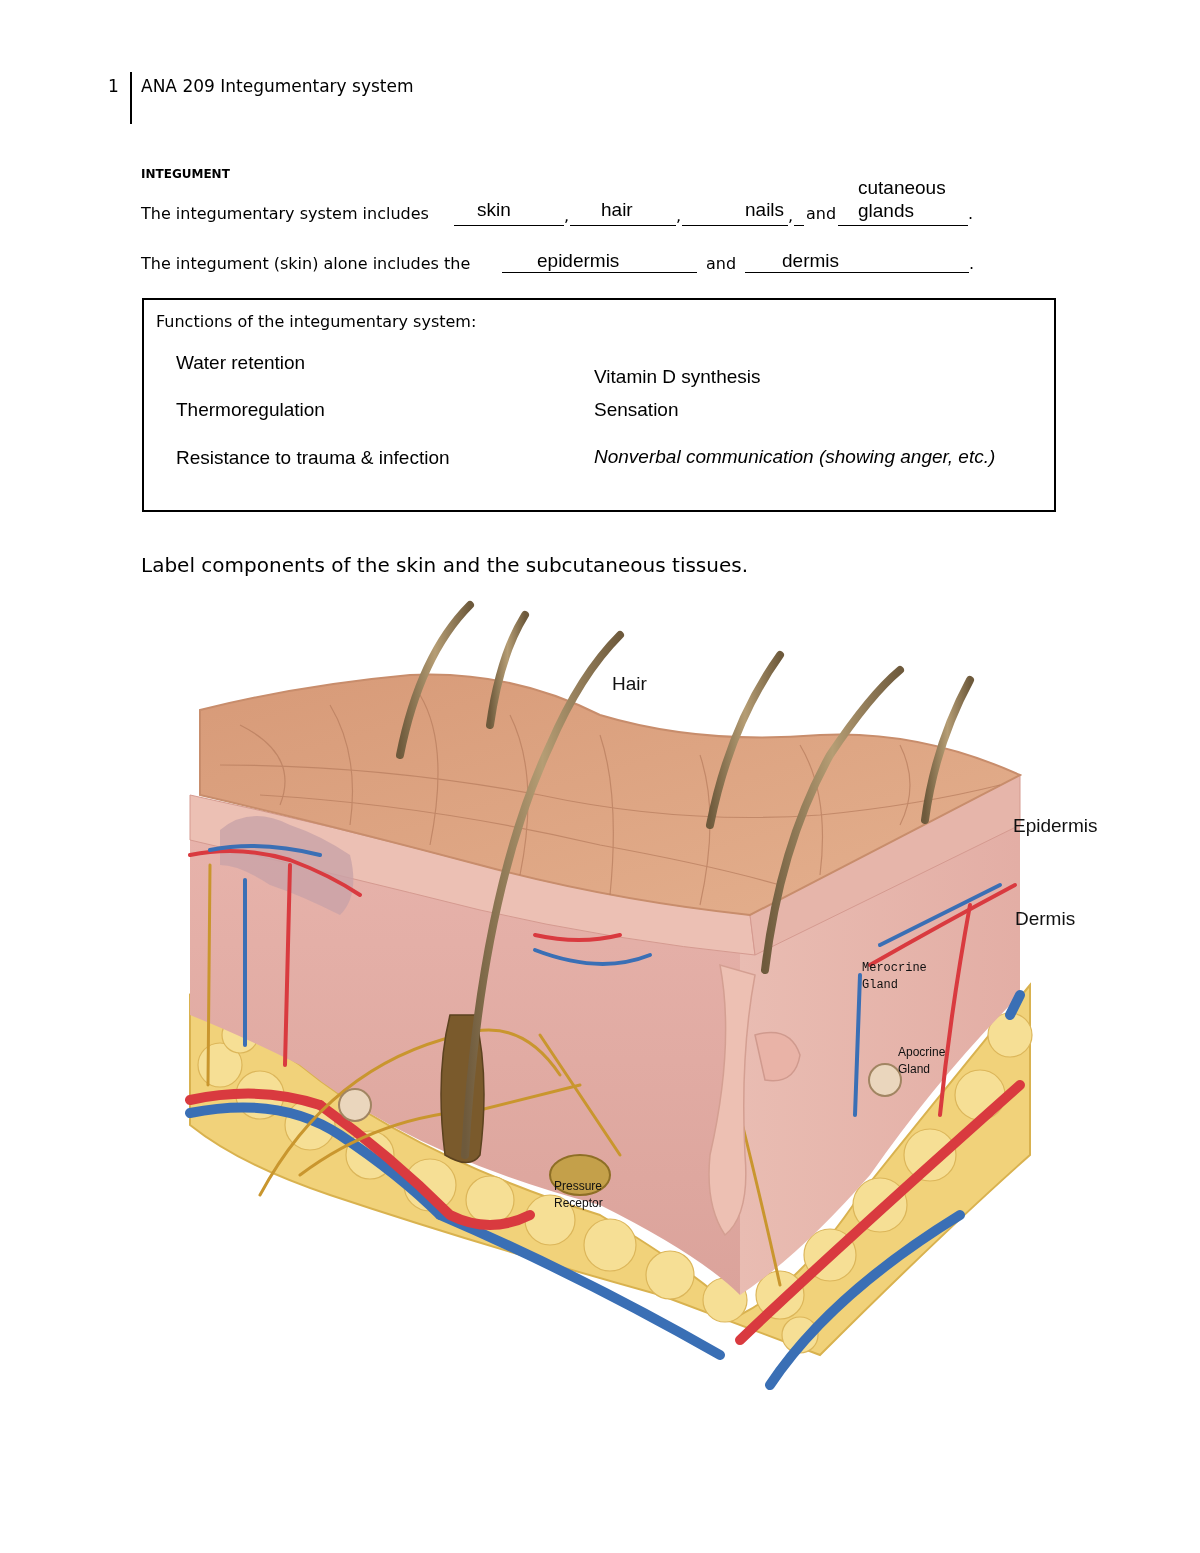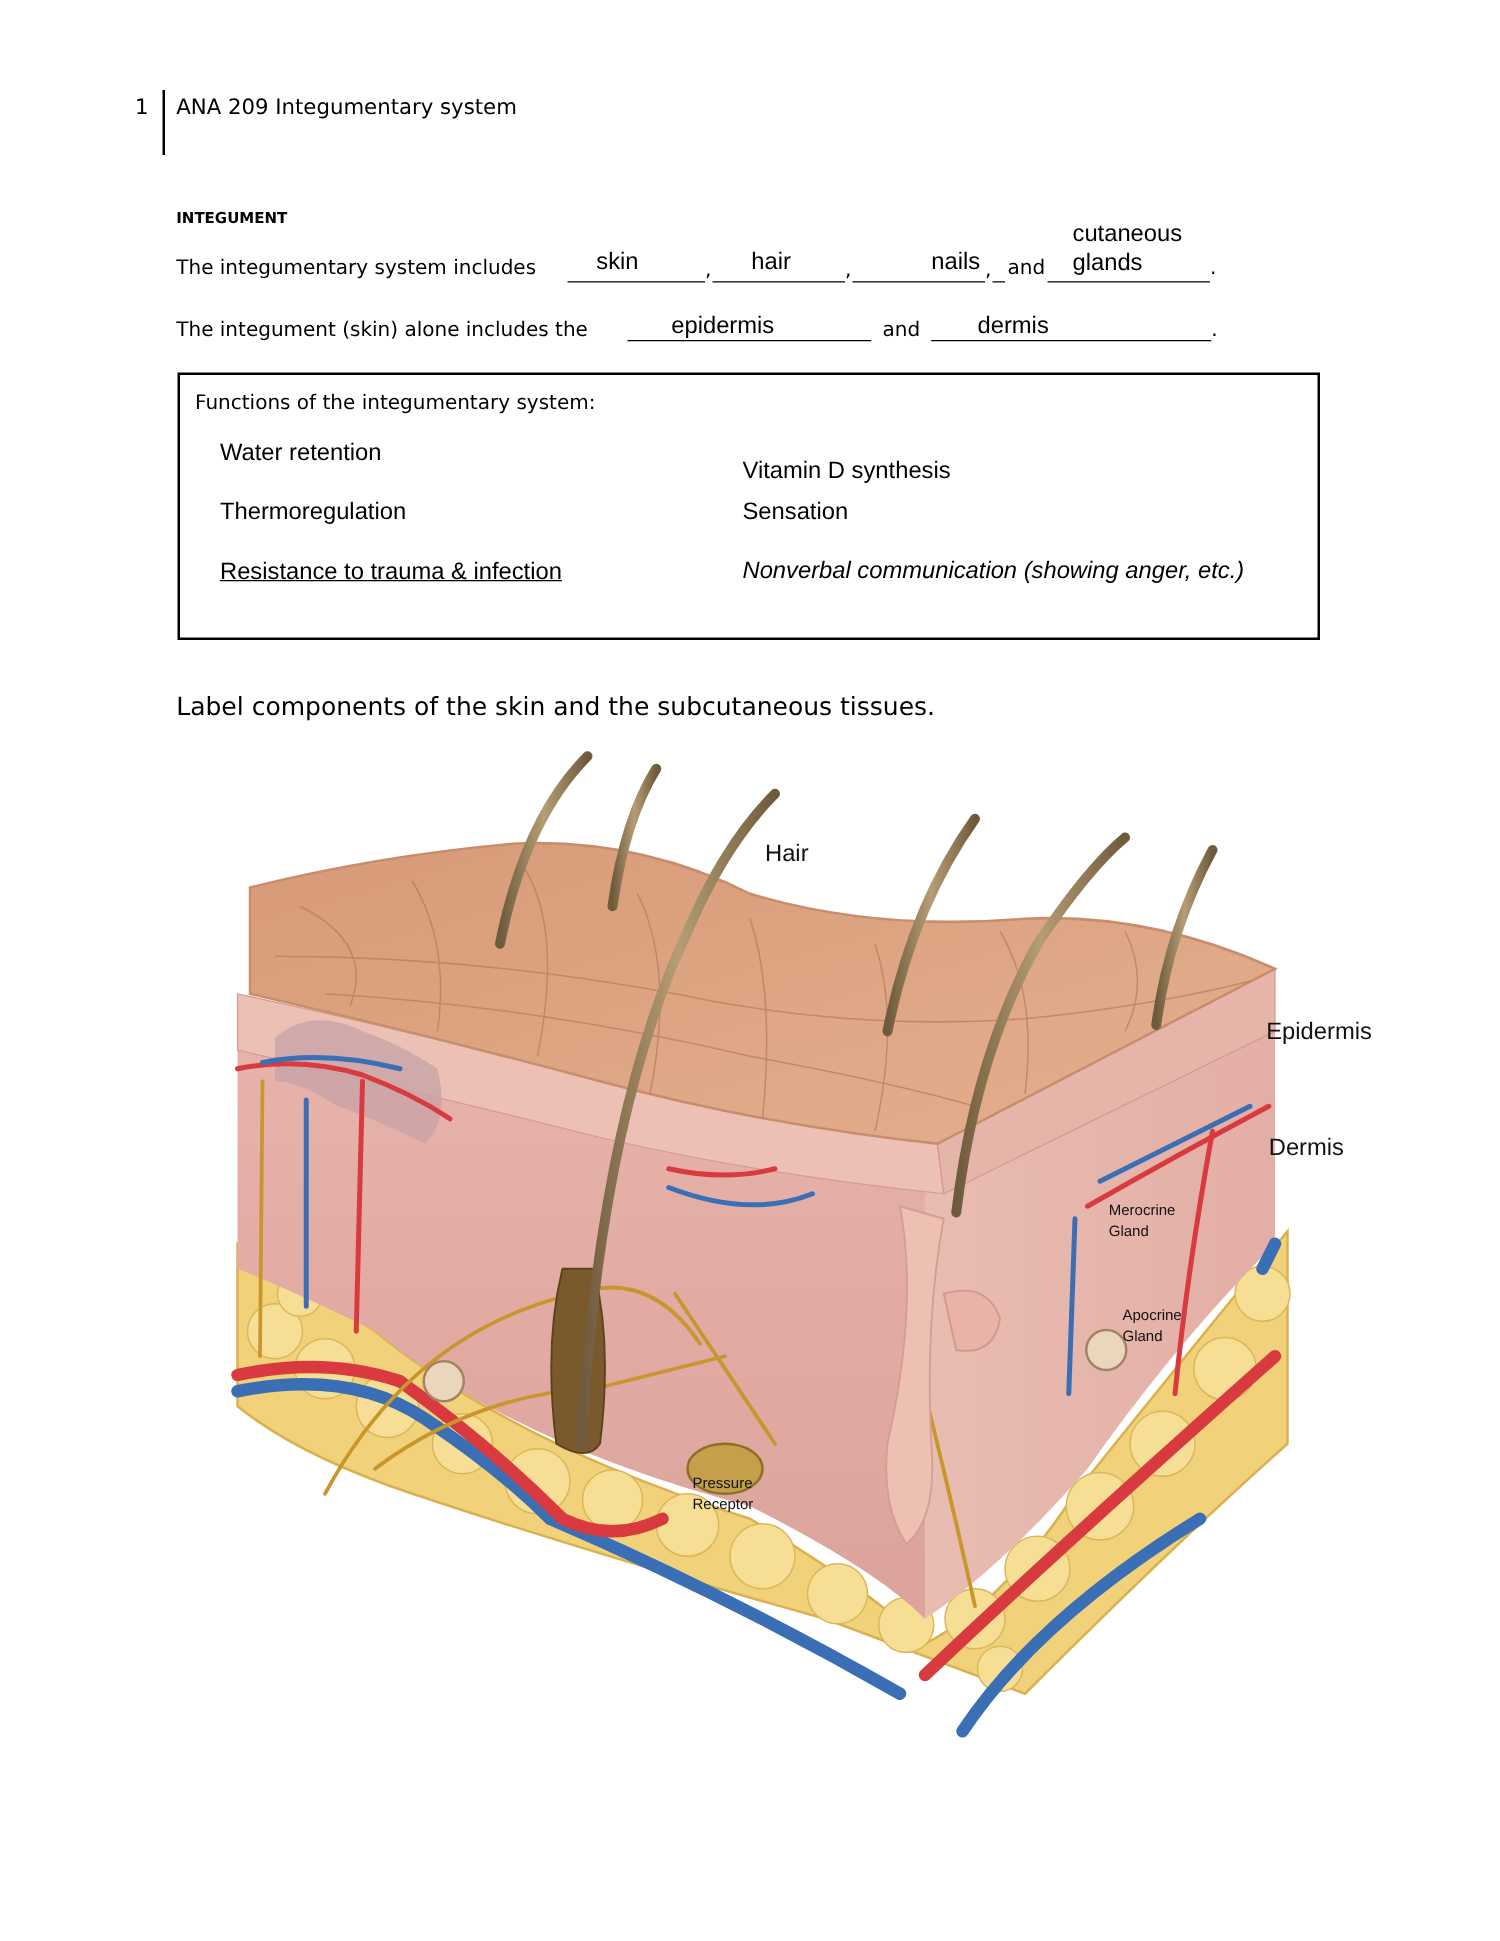--- a/index.html
+++ b/index.html
@@ -53,21 +53,21 @@
 <div class="answer" style="left:537px; top:250px;">epidermis</div>
 <div class="abs sentence calibri" style="left:706px; top:254px;">and</div>
 <div class="blank" style="left:745px; top:272px; width:224px;"></div>
 <div class="answer" style="left:782px; top:250px;">dermis</div>
 <div class="abs sentence calibri" style="left:969px; top:254px;">.</div>
 
 <div class="abs func-box"></div>
 <div class="abs func-title calibri">Functions of the integumentary system:</div>
 <div class="abs func-item" style="left:176px; top:352px;">Water retention</div>
 <div class="abs func-item" style="left:176px; top:399px;">Thermoregulation</div>
-<div class="abs func-item" style="left:176px; top:447px;text-decoration:underline;">Resistance to trauma &amp; infection</div>
+<div class="abs func-item" style="left:176px; top:447px;">Resistance to trauma &amp; infection</div>
 <div class="abs func-item" style="left:594px; top:366px;text-align:center;">Vitamin D synthesis</div>
 <div class="abs func-item" style="left:594px; top:399px;">Sensation</div>
 <div class="abs func-item" style="left:594px; top:446px;font-style:italic;">Nonverbal communication (showing anger, etc.)</div>
 
 <div class="abs label-instr calibri">Label components of the skin and the subcutaneous tissues.</div>
 
 <div class="abs fig">
   <svg width="870" height="800" viewBox="0 0 870 800" xmlns="http://www.w3.org/2000/svg">
     <defs>
       <linearGradient id="topGrad" x1="0" y1="0" x2="1" y2="1">
@@ -180,21 +180,21 @@
       <path d="M530,230 Q550,130 600,60"></path>
       <path d="M585,375 Q600,250 650,160 Q690,100 720,75"></path>
       <path d="M745,225 Q755,150 790,85"></path>
     </g>
   </svg>
 
   
   <div class="fig-label big" style="left:432px; top:78px;">Hair</div>
   <div class="fig-label big" style="left:833px; top:220px;">Epidermis</div>
   <div class="fig-label big" style="left:835px; top:313px;">Dermis</div>
-  <div class="fig-label small" style="left:707px; top:365px;">
+  <div class="fig-label small" style="left:682px; top:365px;font-family:Liberation Mono, monospace;">
     <div>Merocrine</div>
     <div>Gland</div>
   </div>
   <div class="fig-label small" style="left:718px; top:449px;">
     <div>Apocrine</div>
     <div>Gland</div>
   </div>
   <div class="fig-label small" style="left:374px; top:583px;">
     <div>Pressure</div>
     <div>Receptor</div>

